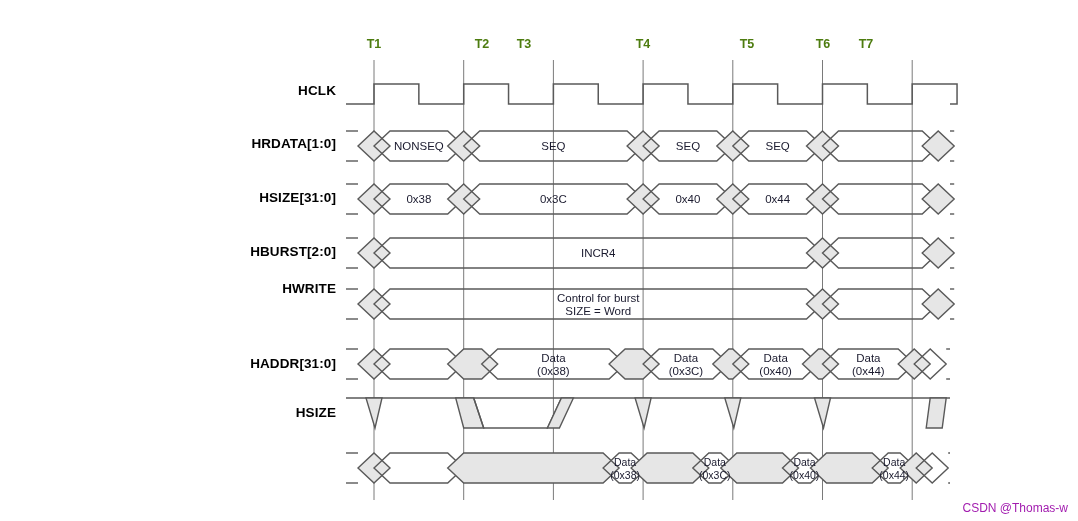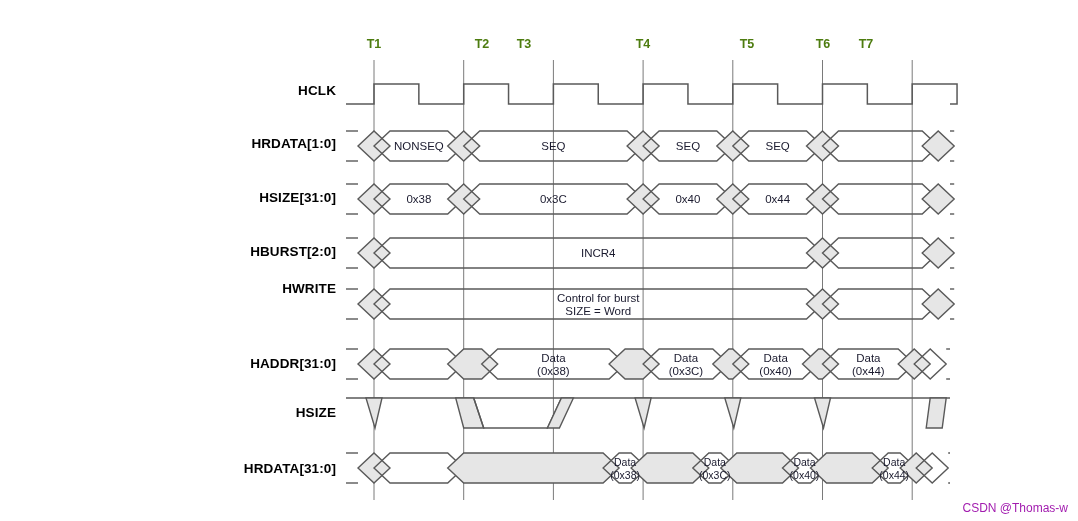--- a/index.html
+++ b/index.html
@@ -23,21 +23,20 @@
 <div id="stage">
 
   <div class="labels">
     <div class="lbl" style="top:83px">HCLK</div>
     <div class="lbl" style="top:136px">HRDATA[1:0]</div>
     <div class="lbl" style="top:190px">HSIZE[31:0]</div>
     <div class="lbl" style="top:244px">HBURST[2:0]</div>
     <div class="lbl" style="top:281px">HWRITE</div>
     <div class="lbl" style="top:356px">HADDR[31:0]</div>
     <div class="lbl" style="top:405px">HSIZE</div>
-    <div class="lbl" style="top:461px">HRDATA[31:0]</div>
   </div>
 
   <div class="tlabel" style="left:374px;top:37px">T1</div>
   <div class="tlabel" style="left:482px;top:37px">T2</div>
   <div class="tlabel" style="left:524px;top:37px">T3</div>
   <div class="tlabel" style="left:643px;top:37px">T4</div>
   <div class="tlabel" style="left:747px;top:37px">T5</div>
   <div class="tlabel" style="left:823px;top:37px">T6</div>
   <div class="tlabel" style="left:866px;top:37px">T7</div>
 

